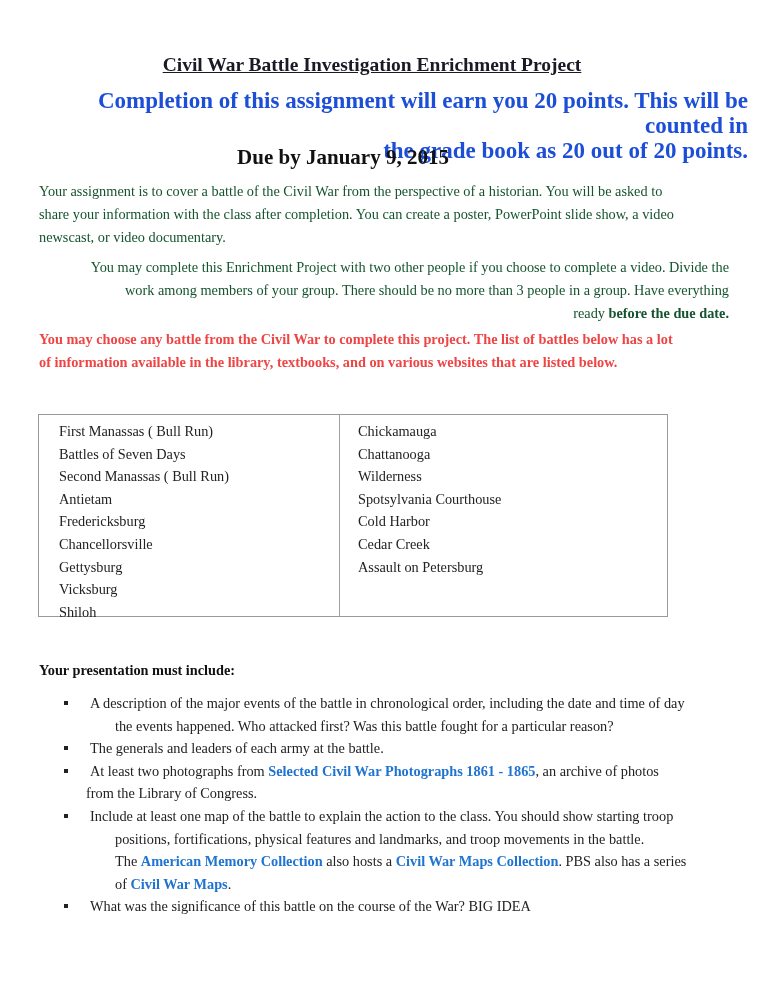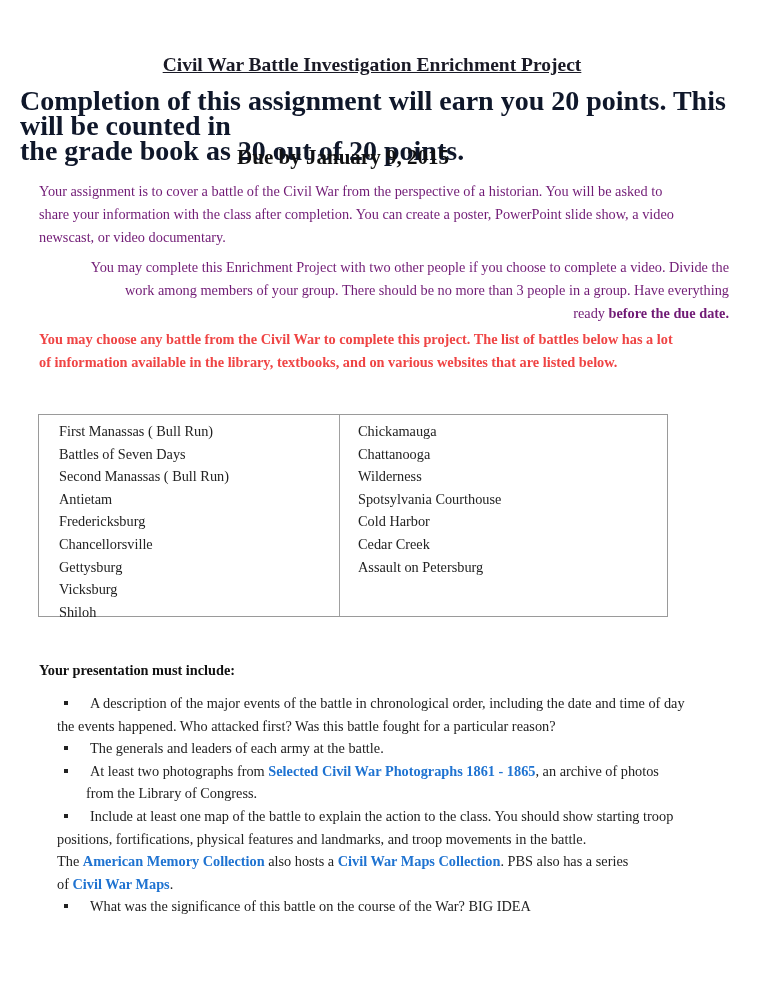--- a/index.html
+++ b/index.html
@@ -1,40 +1,40 @@
 <!DOCTYPE html>
 <html><head>
 <meta charset="utf-8">
 <style>
   html, body { margin:0; padding:0; background:#ffffff; }
   body { width:768px; height:994px; position:relative; overflow:hidden;
          font-family:"Liberation Serif", "DejaVu Serif", serif; color:#1a1a1a; }
   .page { position:absolute; left:0; top:0; width:768px; height:994px; }
   .title { position:absolute; left:0; width:744px; top:54px; text-align:center;
            font-weight:bold; font-size:19.5px; text-decoration:underline; color:#1a1a26; }
-  .subtitle { position:absolute; left:20px; width:728px; top:88px; text-align:left;
-              font-weight:bold; font-size:28px; line-height:25px; color:#0f172a; }
+  .subtitle { position:absolute; left:20px; width:728px; top:88px; text-align:right;
+              font-weight:bold; font-size:23px; line-height:25px; color:#1d4ed8; }
   .due { position:absolute; left:0; width:686px; top:145px; text-align:center;
          font-weight:bold; font-size:21px; color:#111; }
-  .para { position:absolute; left:39px; width:690px; font-size:14.3px; line-height:23px; color:#701a75; }
+  .para { position:absolute; left:39px; width:690px; font-size:14.3px; line-height:23px; color:#14532d; }
   .p1 { top:180px; }
   .p2 { top:256px;text-align:right; }
   .p3 { top:328px; font-weight:bold; color:#ef4444; }
   .battle-table { position:absolute; left:38px; top:414px; width:630px; height:203px;
                   border:1.5px solid #9a9a9a; box-sizing:border-box; display:flex; }
   .col { box-sizing:border-box; padding-top:5px; }
   .col-left { width:301px; padding-left:20px; border-right:1.5px solid #a0a0a0; }
   .col-right { flex:1; padding-left:18px; }
   .battle { font-size:14.3px; line-height:22.6px; color:#222; white-space:nowrap; }
   .must { position:absolute; left:39px; top:662px; font-weight:bold; font-size:14.3px; color:#111; }
   .bullets { position:absolute; left:0; top:692px; width:620px; }
   .bullet-item { position:relative; font-size:14.3px; line-height:22.6px; color:#222; }
   .bullet-dot { position:absolute; left:64px; top:9px; width:4px; height:4px; background:#222; }
   .bullet-line { padding-left:90px; white-space:nowrap; }
-  .cont { padding-left:57px; }
+  .cont { padding-left:115px; }
   .cont2 { padding-left:86px; }
   .link { color:#1f73d1; font-weight:bold; }
 </style>
 </head>
 <body>
 
 <div class="page">
 
   <div class="title">Civil War Battle Investigation Enrichment Project</div>
 

